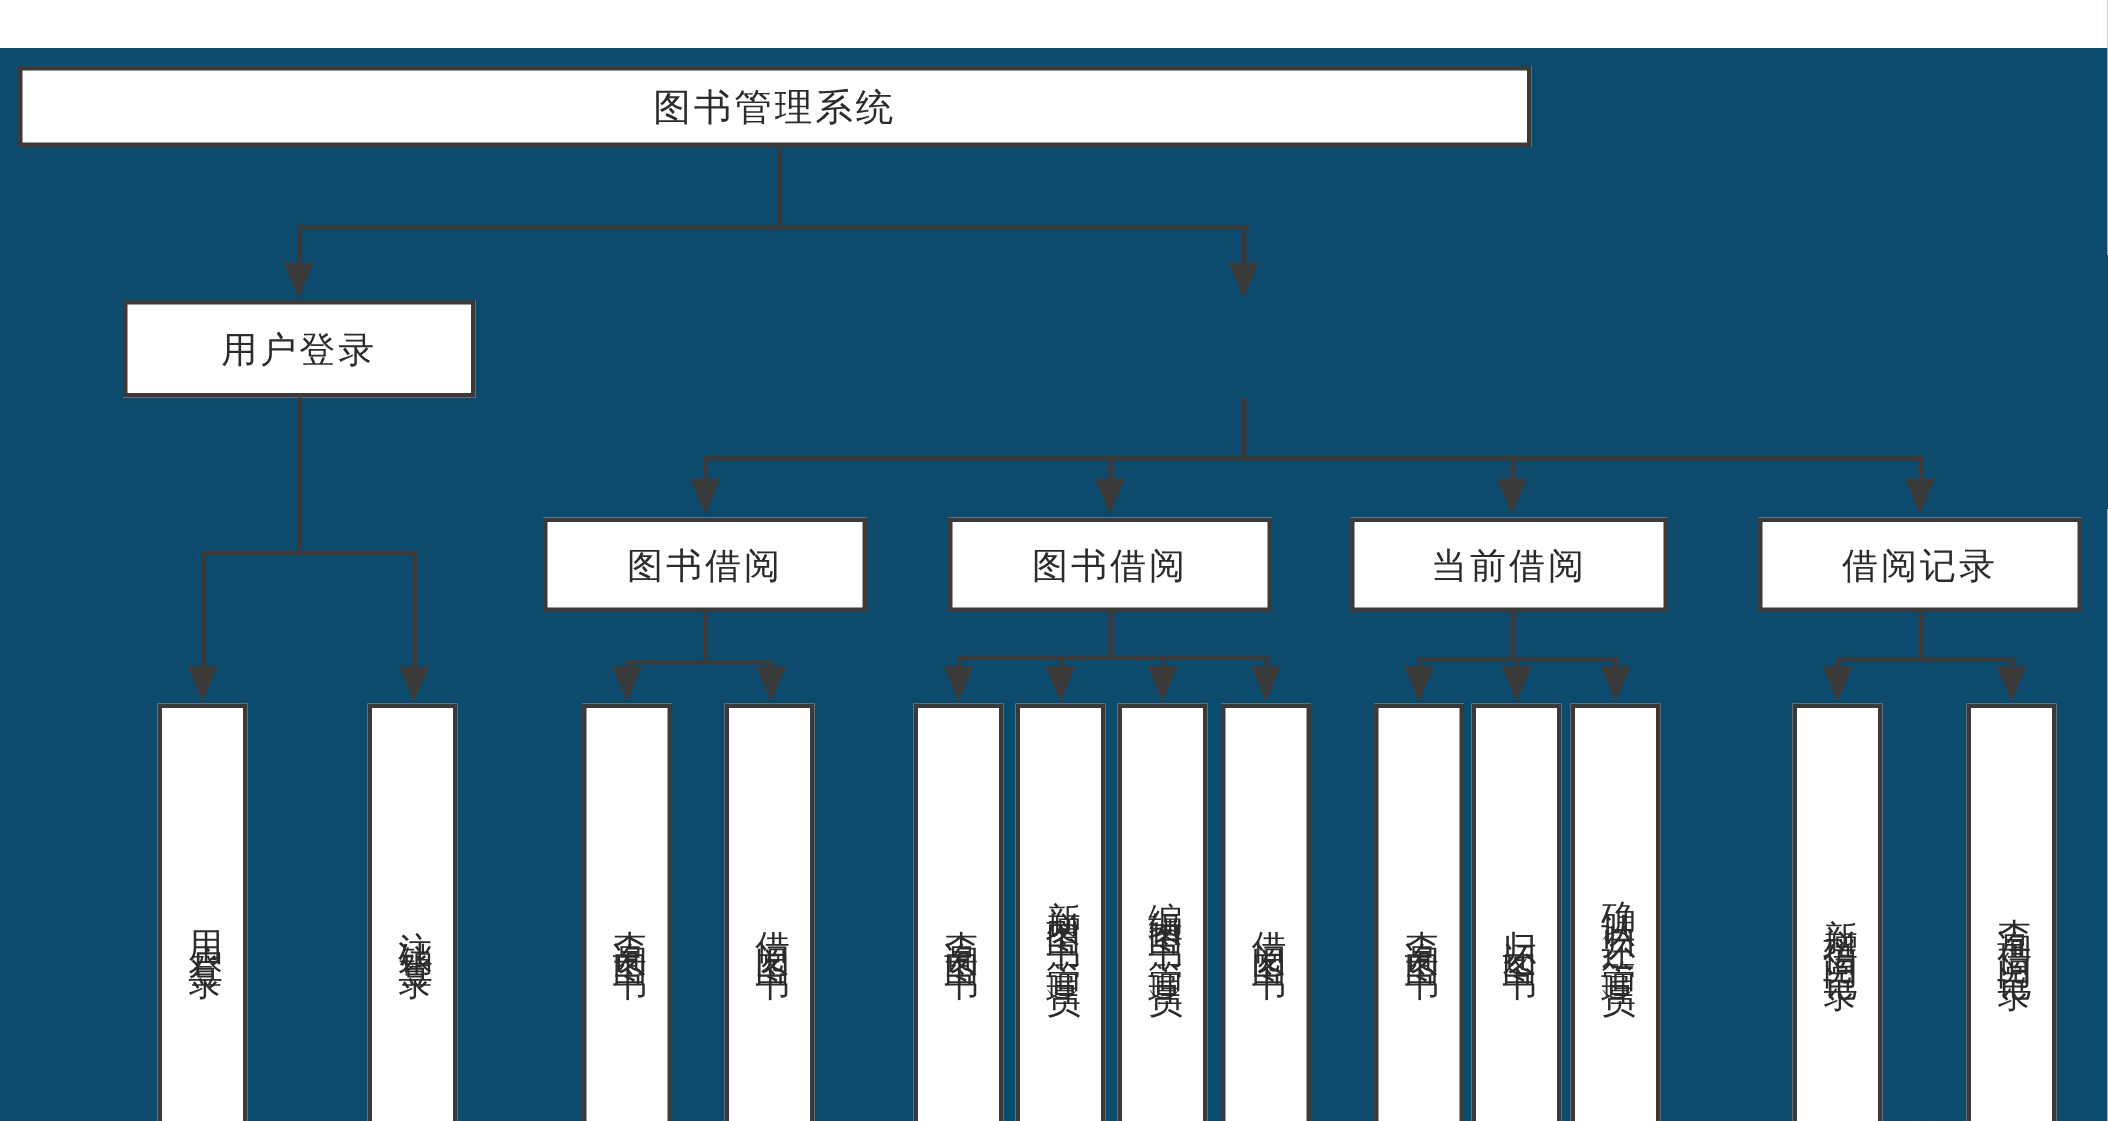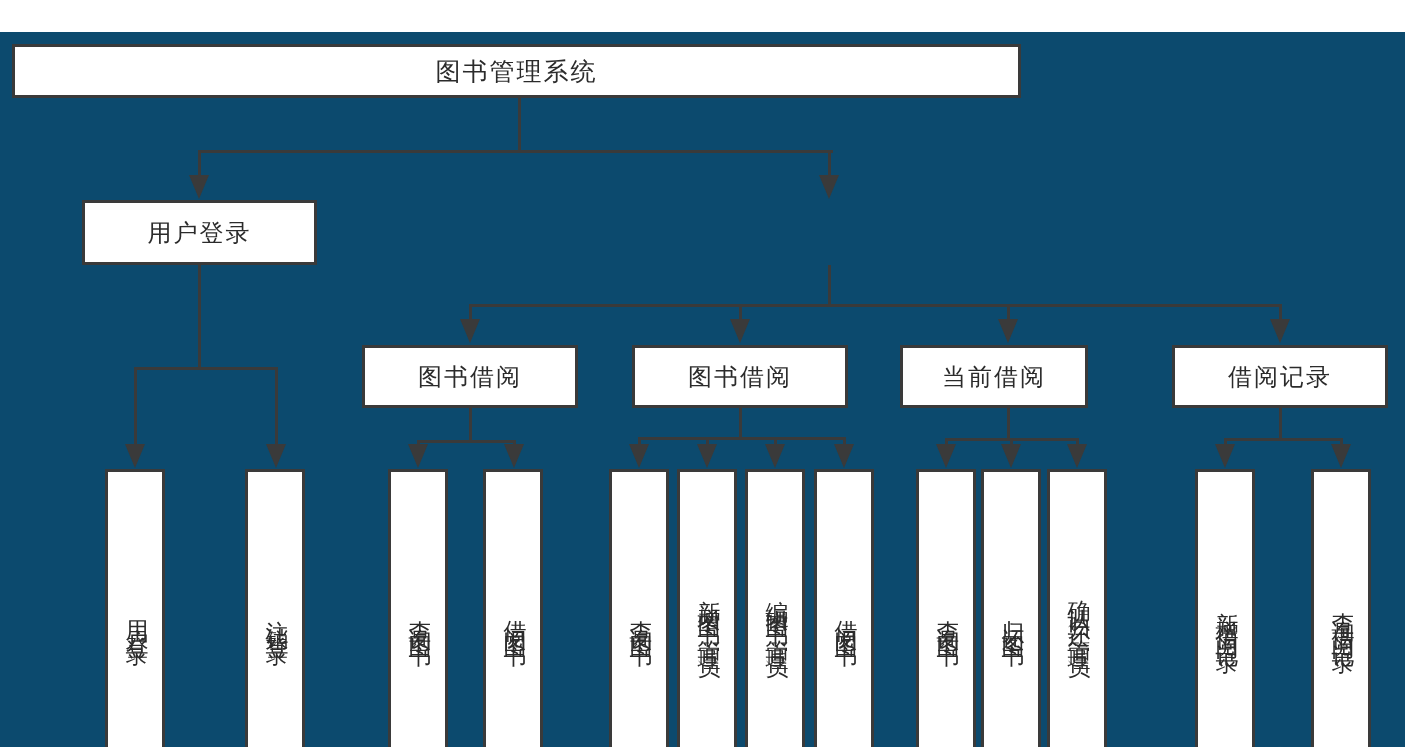--- a/index.html
+++ b/index.html
@@ -34,21 +34,21 @@
 <body>
 
 <div class="canvas">
 
   <div class="box h root" style="left:12px; top:12px; width:1009px; height:54px;">图书管理系统</div>
 
   <div class="box h" style="left:82px; top:168px; width:235px; height:65px;">用户登录</div>
 
   <div class="box h" style="left:362px; top:313px; width:216px; height:63px;">图书借阅</div>
   <div class="box h" style="left:632px; top:313px; width:216px; height:63px;">图书借阅</div>
-  <div class="box h" style="left:900px; top:313px; width:188px; height:63px;">当前借阅</div>
+  <div class="box h" style="left:900px; top:313px; width:212px; height:63px;">当前借阅</div>
   <div class="box h" style="left:1172px; top:313px; width:216px; height:63px;">借阅记录</div>
 
   <div class="box v" style="left:105px; top:437px; width:60px; height:297px;">用户登录</div>
   <div class="box v" style="left:245px; top:437px; width:60px; height:297px;">注销登录</div>
 
   <div class="box v" style="left:388px; top:437px; width:60px; height:297px;">查询图书</div>
   <div class="box v" style="left:483px; top:437px; width:60px; height:297px;">借阅图书</div>
 
   <div class="box v" style="left:609px; top:437px; width:60px; height:297px;">查询图书</div>
   <div class="box v" style="left:677px; top:437px; width:60px; height:297px;">新增图书（管理员）</div>

